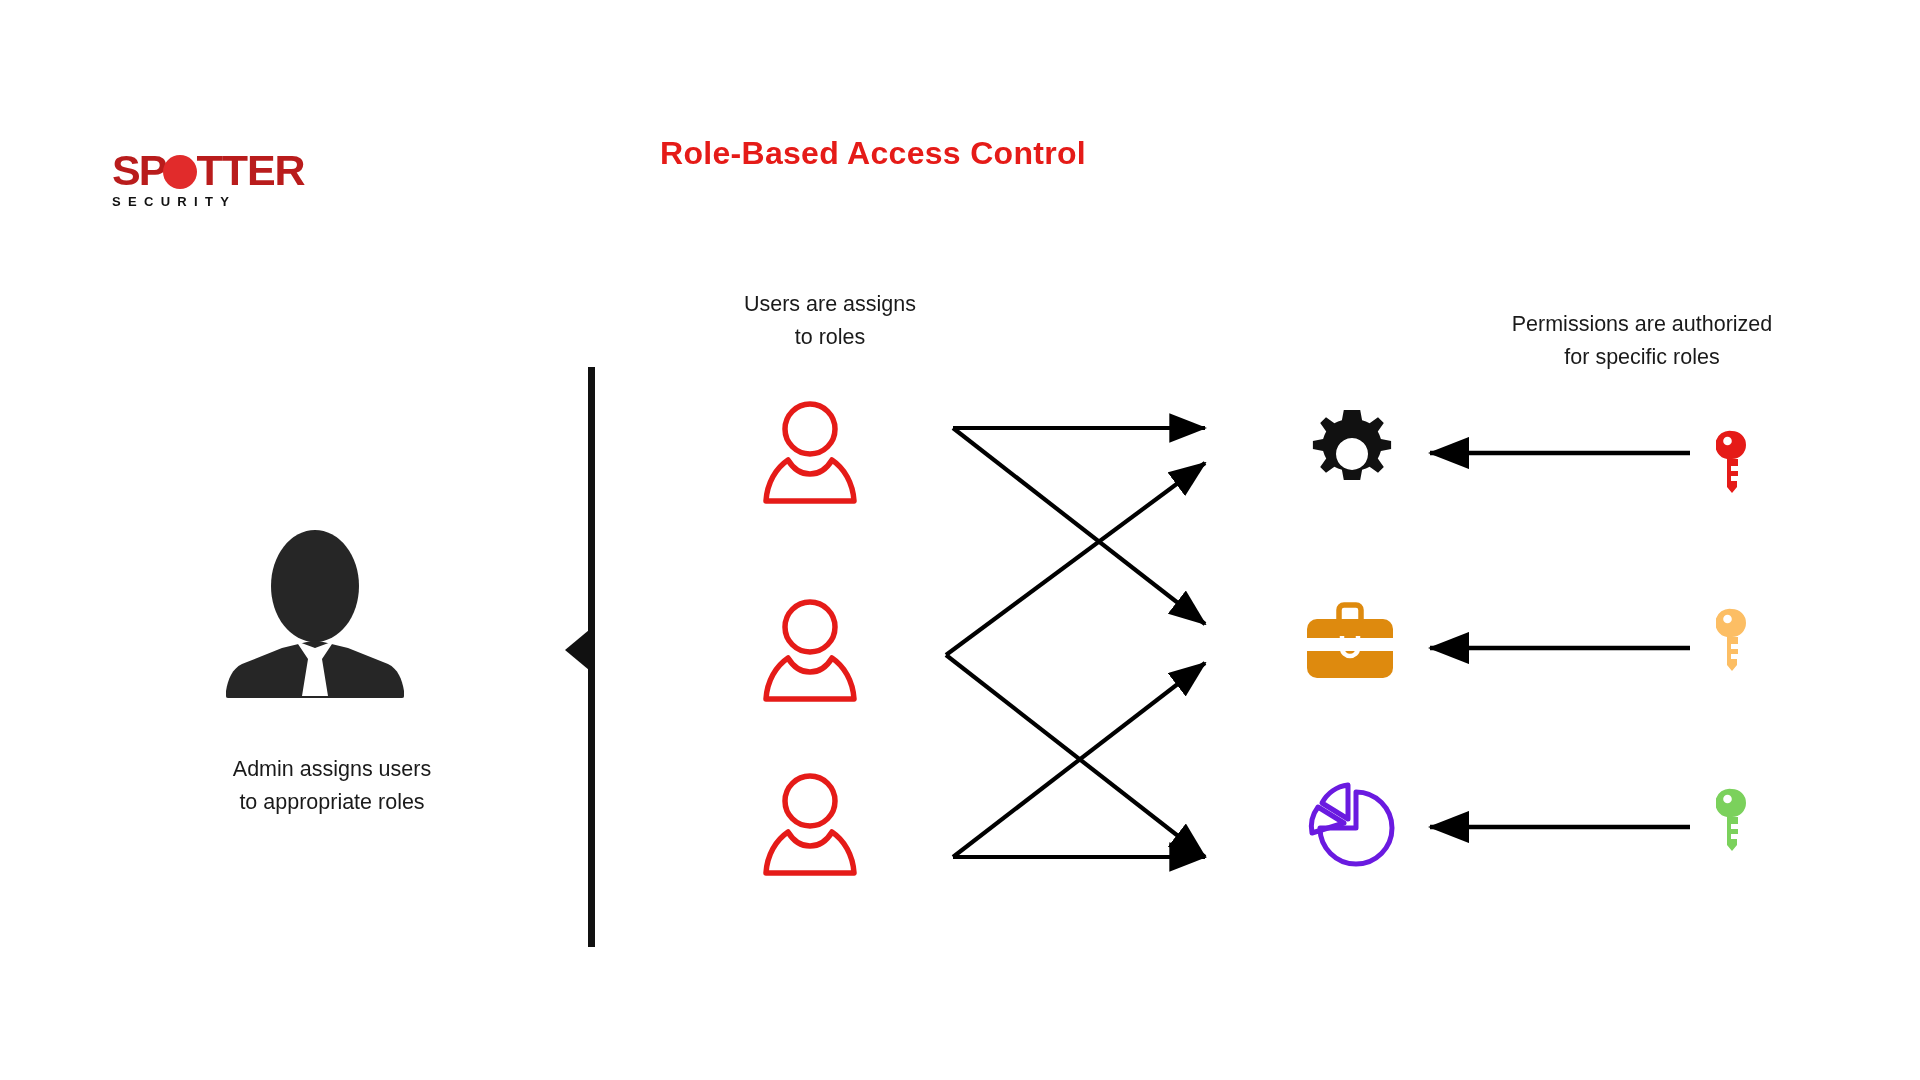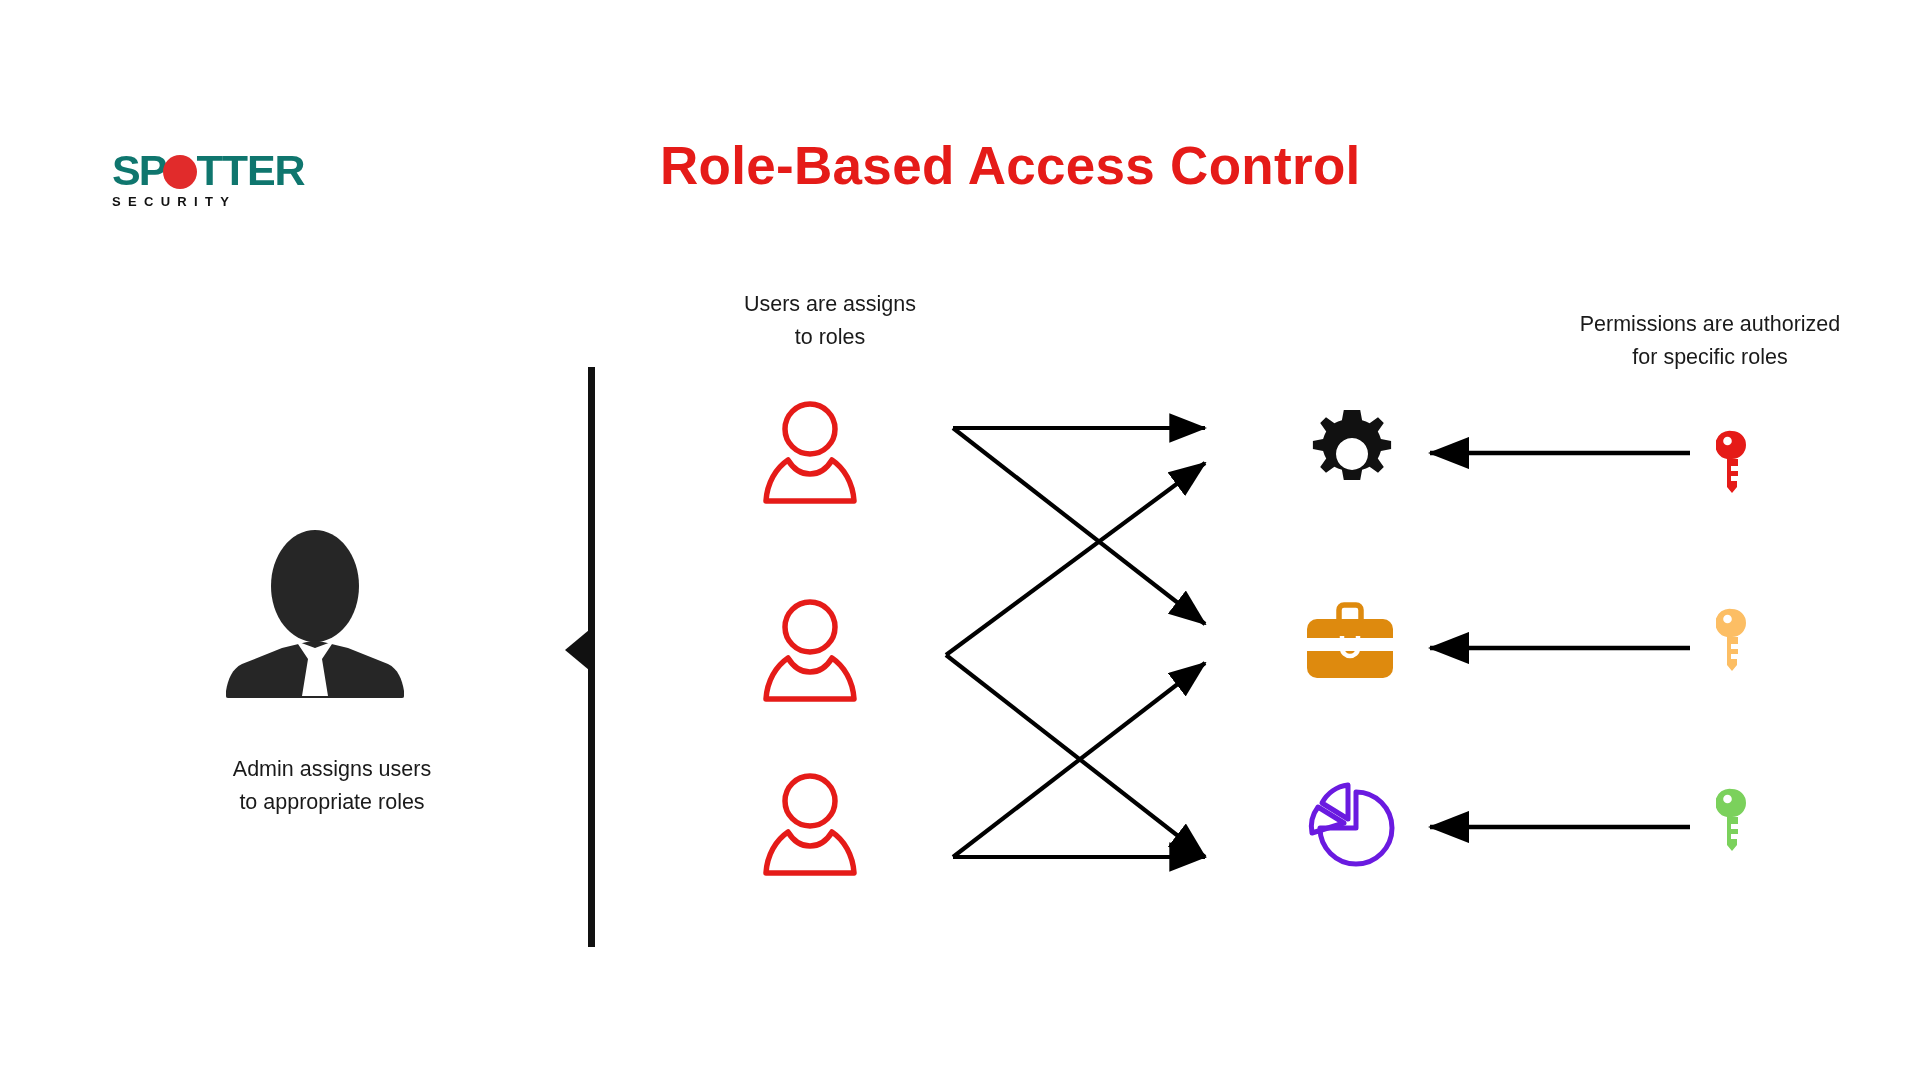--- a/index.html
+++ b/index.html
@@ -23,21 +23,21 @@
     top: 148px;
     width: 180px;
     height: 70px;
   }
   #logo-wordmark {
     position: relative;
     font-family: "Liberation Sans", sans-serif;
     font-weight: bold;
     font-size: 43px;
     letter-spacing: -1px;
-    color: #0f766e;
+    color: #b91c1c;
     line-height: 44px;
     white-space: nowrap;
   }
   #logo-wordmark .pre { letter-spacing: -2px; }
   #logo-dot {
     display: inline-block;
     width: 34px;
     height: 34px;
     border-radius: 50%;
     background: #e12b2b;
@@ -52,38 +52,38 @@
     color: #111111;
     white-space: nowrap;
   }
 
   
   #page-title {
     position: absolute;
     left: 660px;
     top: 135px;
     width: 700px;
-    text-align: right;
-    font-size: 53px;
+    text-align: left;
+    font-size: 32px;
     font-weight: bold;
     color: #e51b18;
     letter-spacing: 0.3px;
     white-space: nowrap;
   }
 
   
   .caption {
     position: absolute;
     text-align: center;
     font-size: 21.5px;
     line-height: 33px;
     color: #1a1a1a;
   }
   #caption-users   { left: 660px; top: 288px; width: 340px; }
-  #caption-perms   { left: 1530px; top: 308px; width: 360px; }
+  #caption-perms   { left: 1462px; top: 308px; width: 360px; }
   #caption-admin   { left: 152px; top: 753px; width: 360px; }
 
   
   #admin-icon {
     position: absolute;
     left: 220px;
     top: 528px;
     width: 190px;
     height: 170px;
   }

